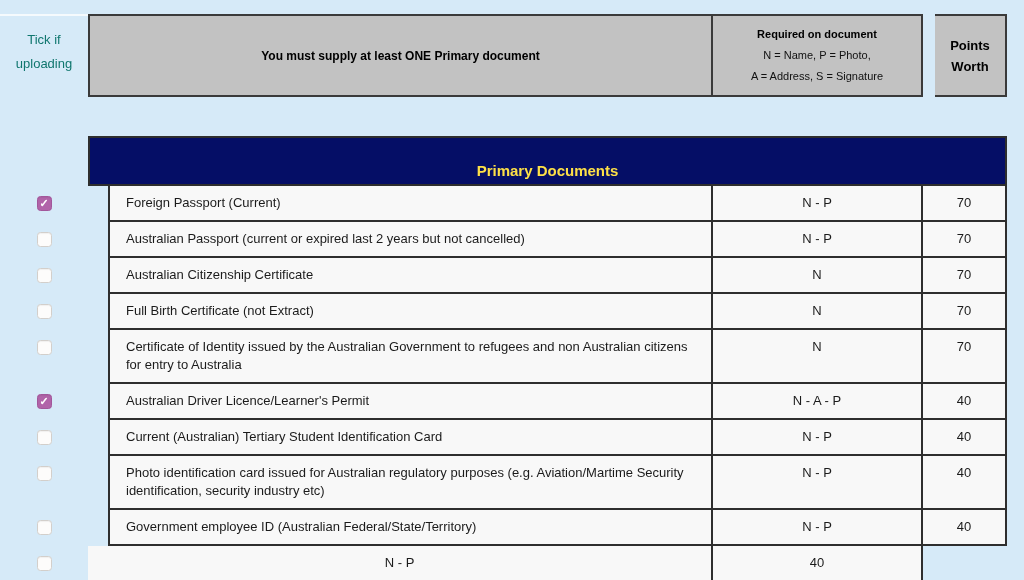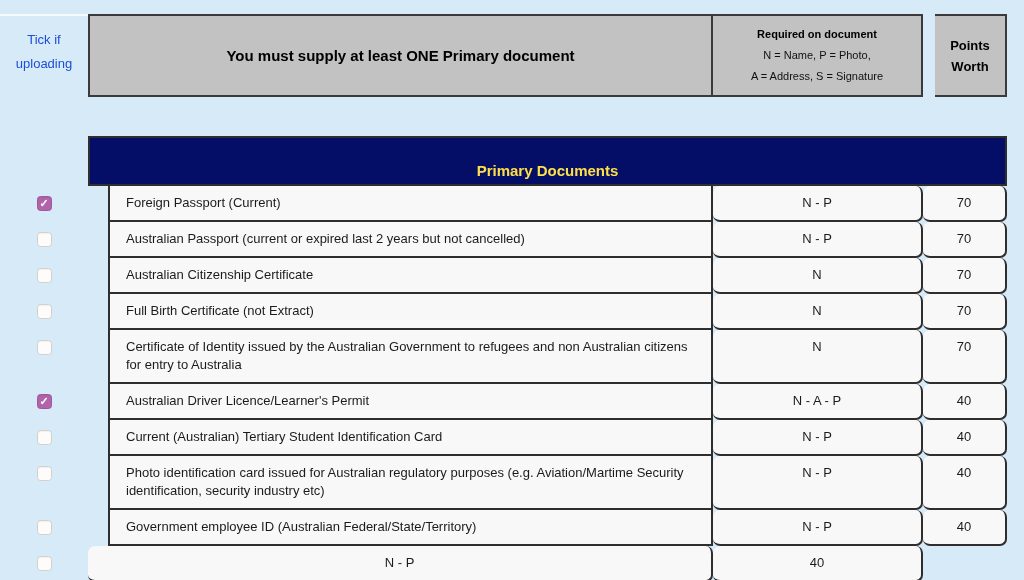--- a/index.html
+++ b/index.html
@@ -19,31 +19,31 @@
   .grid{
     display:grid;
     grid-template-columns:88px 625px 210px 84px;
     width:1007px;
   }
   
   .gutter-head{
     border-top:2px solid rgba(255,255,255,0.75);
     display:flex;flex-direction:column;justify-content:flex-start;
     align-items:center;padding-top:12px;
-    font-size:13px;line-height:24px;color:#1d4ed8;
+    font-size:13px;line-height:24px;color:#0f766e;
   }
   .g-cell{
     background:var(--header_bg);
     border-top:2px solid var(--header_border);
     border-bottom:2px solid var(--header_border);
     display:flex;flex-direction:column;justify-content:center;align-items:center;
     min-height:83px;text-align:center;
   }
   .g-doc{border-left:2px solid var(--header_border);border-right:2px solid var(--header_border);
-    font-weight:bold;font-size:15px;color:#000;}
+    font-weight:bold;font-size:12px;color:#000;}
   .g-req{border-right:2px solid var(--header_border);font-size:11px;line-height:21px;color:#111;}
   .g-req .req-title{font-weight:bold;color:#000;}
   .g-pts{border-right:2px solid var(--header_border);font-weight:bold;font-size:13px;line-height:21px;color:#000;margin-left:12px;}
   .gap{height:39px;}
   
   .section-bar{
     grid-column:2 / 5;
     background:var(--section_bg);
     border:2px solid var(--border_dark);
     color:#fde047;font-weight:bold;font-size:15px;
@@ -58,21 +58,21 @@
     border-bottom:2px solid var(--border_dark);
     font-size:13px;line-height:18px;
   }
   .c-doc{
     border-left:2px solid var(--border_dark);
     border-right:2px solid var(--border_dark);
     padding:8px 12px 8px 16px;text-align:left;margin-left:20px;
   }
   .c-req,.c-pts{
     border-right:2px solid var(--border_dark);
-    padding:8px 4px;text-align:center;border-radius:7px;
+    padding:8px 4px;text-align:center;
   }
   
   .checkbox{
     width:15px;height:15px;border-radius:3.5px;
     background:#fdfcfb;border:1px solid #d3cfcb;
     box-shadow:inset 0 1px 1px rgba(0,0,0,0.05);
     display:flex;align-items:center;justify-content:center;
     cursor:pointer;
   }
   .checkbox.checked{

